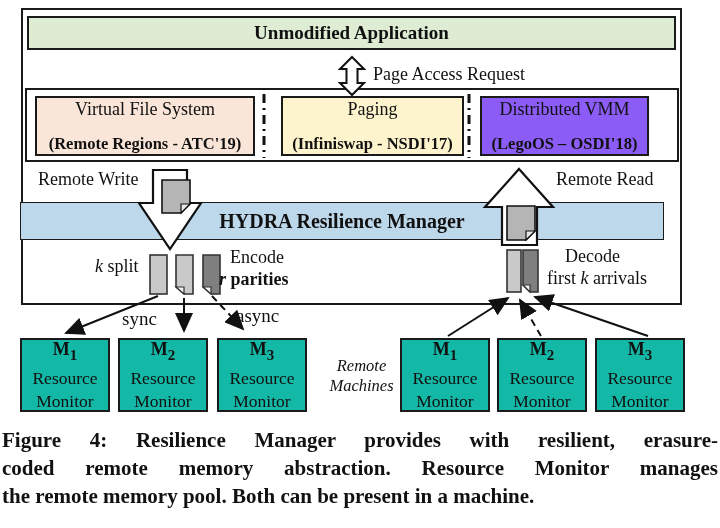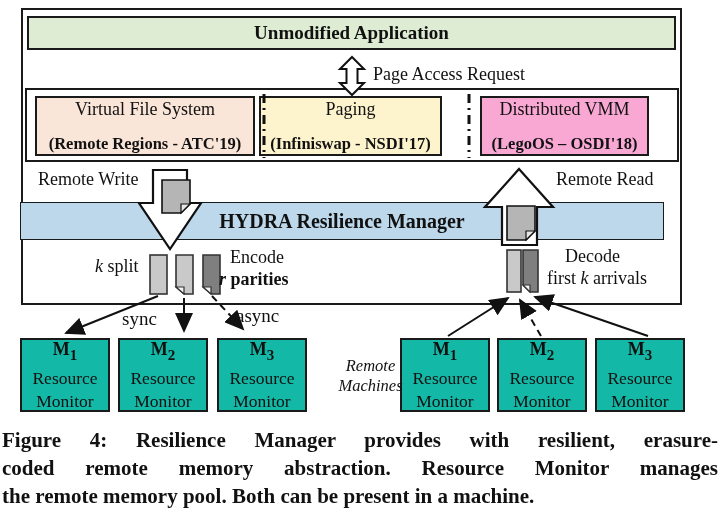--- a/index.html
+++ b/index.html
@@ -12,29 +12,29 @@
   .figure-frame{left:21px;top:8px;width:661px;height:297px;border:2px solid #1a1a1a;
                 position:absolute;box-sizing:border-box;background:#fff;}
   .app-box{left:27px;top:16px;width:649px;height:34px;background:#deecd4;
            font-weight:bold;font-size:19px;}
   .modules-frame{left:25px;top:88px;width:654px;height:74px;border:2px solid #1a1a1a;
                  position:absolute;box-sizing:border-box;}
   .module{top:96px;height:60px;line-height:1.35;gap:12px;}
   .module .m-name{font-size:18px;}
   .module .m-impl{font-size:16.5px;font-weight:bold;}
   .mod-vfs{left:35px;width:220px;background:#fae5d9;}
-  .mod-paging{left:259px;width:183px;background:#fdf3cc;align-items:center;}
-  .mod-dvmm{left:480px;width:169px;background:#f9a8d4;}
+  .mod-paging{left:281px;width:183px;background:#fdf3cc;align-items:center;}
+  .mod-dvmm{left:480px;width:169px;background:#8b5cf6;}
   .label{position:absolute;font-size:18px;white-space:nowrap;z-index:6;}
   .manager-bar{left:20px;top:202px;width:644px;height:38px;background:#bdd7eb;
                border:1.5px solid #1a1a1a;font-weight:bold;font-size:20px;}
   .machine{top:338px;width:90px;height:74px;background:#14b8a6;padding-top:1px;}
   .machine .m-label{font-weight:bold;font-size:18px;line-height:23px;}
   .machine .m-line{font-size:17.5px;line-height:23px;}
-  .remote-machines{left:316px;top:356px;width:109px;text-align:center;z-index:6;
+  .remote-machines{left:307px;top:356px;width:109px;text-align:center;z-index:6;
                    font-style:italic;font-size:16.5px;line-height:20px;position:absolute;}
   svg.overlay{position:absolute;left:0;top:0;z-index:5;}
   .caption{position:absolute;left:2px;top:426px;width:716px;font-size:21px;
            font-weight:bold;line-height:28px;}
   .cap-line{text-align:justify;text-align-last:justify;}
   .cap-line.last{text-align:left;text-align-last:left;}
   .cap-italic{}
   .it{font-style:italic;}
 </style>
 </head>

